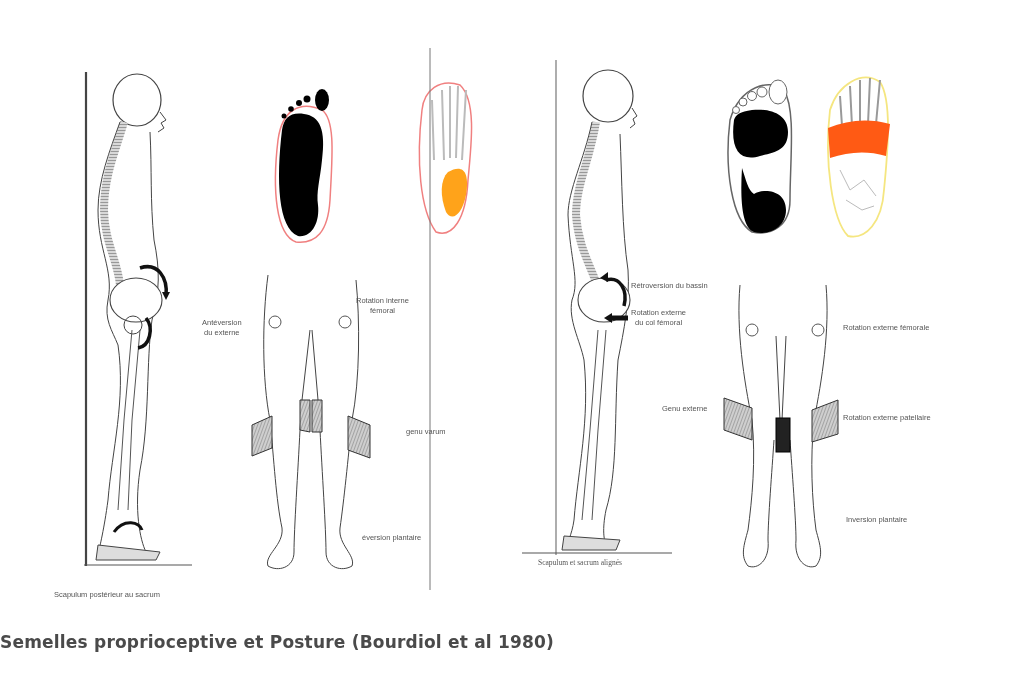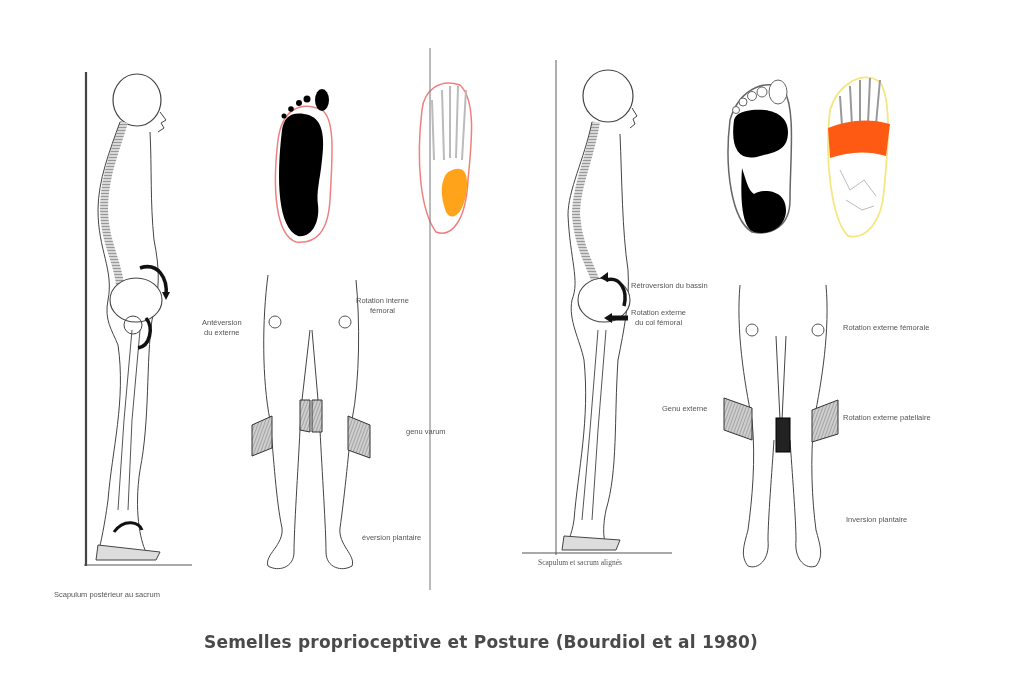--- a/index.html
+++ b/index.html
@@ -1,20 +1,20 @@
 <!DOCTYPE html>
 <html><head>
 <meta charset="utf-8">
 <style>
   html, body { margin:0; padding:0; background:#ffffff; }
   body { width:1024px; height:698px; position:relative; overflow:hidden; font-family:"Liberation Sans", sans-serif; }
   .canvas { position:absolute; left:0; top:0; width:1024px; height:698px; }
   .lbl { position:absolute; font-family:"Liberation Sans", sans-serif; font-size:7.5px; color:#555; line-height:10px; white-space:nowrap;text-align:right; }
   .lbl.center { text-align:center; }
-  .caption { position:absolute; left:0; width:962px; top:632px; text-align:center; font-family:"DejaVu Sans", sans-serif; font-weight:bold; font-size:17px; color:#4a4a4a; letter-spacing:0.2px; }
+  .caption { position:absolute; left:0; width:962px; top:632px; font-family:"DejaVu Sans", sans-serif; font-weight:bold; font-size:17px; color:#4a4a4a; letter-spacing:0.2px; }
   svg { position:absolute; left:0; top:0; }
 </style>
 </head>
 <body>
 
 <div class="canvas">
 
   <svg width="1024" height="698" viewBox="0 0 1024 698">
     <defs>
       <pattern id="hatch" width="3" height="3" patternUnits="userSpaceOnUse" patternTransform="rotate(20)">

